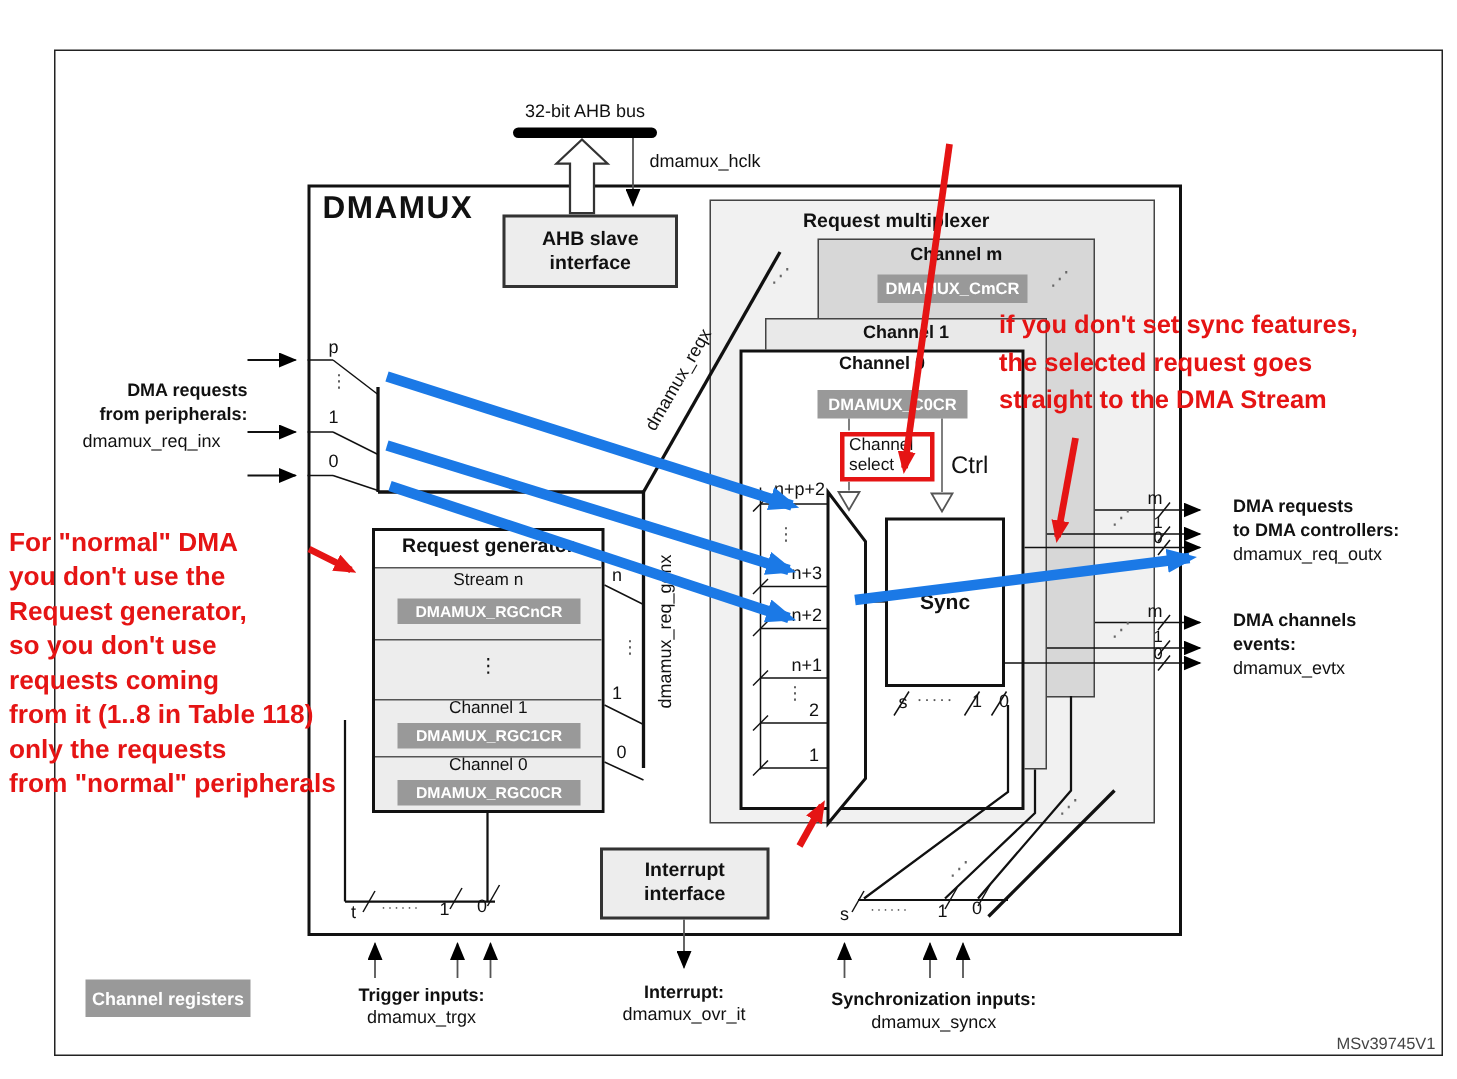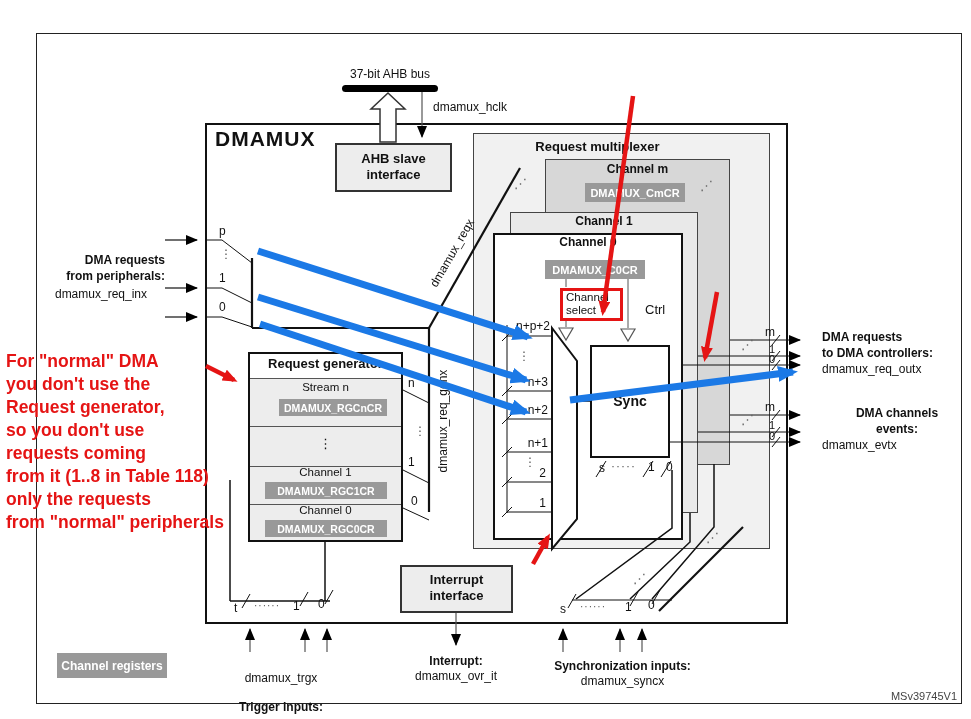--- a/index.html
+++ b/index.html
@@ -44,21 +44,21 @@
   <div class="badge" style="left:545px;top:260px;width:100px;height:19px;font-size:11px;">DMAMUX_C0CR</div>
 
   <div class="box" style="left:248px;top:352px;width:155px;height:190px;border:2px solid #111;background:#fff;">
     <div class="box" style="left:0;top:24px;width:151px;height:48px;background:#ededed;border-top:1px solid #555;"></div>
     <div class="box" style="left:0;top:72px;width:151px;height:40px;background:#ededed;border-top:1px solid #555;"></div>
     <div class="box" style="left:0;top:112px;width:151px;height:38px;background:#ededed;border-top:1px solid #555;"></div>
     <div class="box" style="left:0;top:150px;width:151px;height:36px;background:#ededed;border-top:1px solid #555;"></div>
   </div>
   <div class="abs ctr b" style="left:248px;top:356px;width:155px;font-size:13px;">Request generator</div>
   <div class="abs ctr" style="left:248px;top:381px;width:155px;font-size:11.5px;">Stream n</div>
-  <div class="badge" style="left:279px;top:399px;width:108px;height:17px;font-size:10.5px;">DMAMUX_RGCnCR</div>
+  <div class="badge" style="left:265px;top:399px;width:122px;height:17px;font-size:10.5px;">DMAMUX_RGCnCR</div>
   <div class="abs ctr" style="left:248px;top:436px;width:155px;font-size:13px;">⋮</div>
   <div class="abs ctr" style="left:248px;top:466px;width:155px;font-size:11.5px;">Channel 1</div>
   <div class="badge" style="left:265px;top:482px;width:122px;height:17px;font-size:10.5px;">DMAMUX_RGC1CR</div>
   <div class="abs ctr" style="left:248px;top:504px;width:155px;font-size:11.5px;">Channel 0</div>
   <div class="badge" style="left:265px;top:520px;width:122px;height:17px;font-size:10.5px;">DMAMUX_RGC0CR</div>
 
   <div class="box" style="left:335px;top:143px;width:117px;height:49px;border:2px solid #333;background:#ededed;"></div>
   <div class="abs ctr b pre" style="left:335px;top:151px;width:117px;font-size:13px;line-height:16px;">AHB slave
 interface</div>
 
@@ -161,23 +161,23 @@
     <line x1="772" y1="361" x2="780" y2="351" stroke="#111" stroke-width="1"></line>
     <line x1="772" y1="370" x2="780" y2="360" stroke="#111" stroke-width="1"></line>
     <line x1="772" y1="420" x2="780" y2="410" stroke="#111" stroke-width="1"></line>
     <line x1="772" y1="437" x2="780" y2="427" stroke="#111" stroke-width="1"></line>
     <line x1="772" y1="447" x2="780" y2="437" stroke="#111" stroke-width="1"></line>
   </svg>
 
   <div class="box" style="left:560px;top:288px;width:63px;height:33px;border:3px solid #e51414;background:#fff;"></div>
   <div class="abs pre" style="left:566px;top:291px;font-size:11.5px;line-height:13px;">Channel
 select</div>
-  <div class="abs" style="left:634px;top:302px;font-size:13px;margin-left:11px;">Ctrl</div>
-
-  <div class="abs ctr" style="left:332px;top:67px;width:116px;font-size:12px;">37-bit AHB bus</div>
+  <div class="abs" style="left:634px;top:302px;font-size:16px;">Ctrl</div>
+
+  <div class="abs ctr" style="left:332px;top:67px;width:116px;font-size:12px;">32-bit AHB bus</div>
   <div class="abs" style="left:433px;top:100px;font-size:12px;">dmamux_hclk</div>
 
   <div class="abs rt b pre" style="left:25px;top:253px;width:140px;font-size:12px;line-height:15.5px;">DMA requests
 from peripherals:</div>
   <div class="abs rt" style="left:7px;top:287px;width:140px;font-size:12px;">dmamux_req_inx</div>
   <div class="tick" style="left:219px;top:225px;">p</div>
   <div class="tick" style="left:220px;top:248px;color:#555;">⋮</div>
   <div class="tick" style="left:219px;top:272px;">1</div>
   <div class="tick" style="left:219px;top:301px;">0</div>
 
@@ -207,49 +207,52 @@
   <div class="tick" style="left:769px;top:343px;font-size:11px;">1</div>
   <div class="tick" style="left:769px;top:353px;font-size:11px;">0</div>
   <div class="abs b pre" style="left:822px;top:330px;width:150px;font-size:12px;line-height:15.5px;">DMA requests
 to DMA controllers:</div>
   <div class="abs" style="left:822px;top:362px;font-size:12px;">dmamux_req_outx</div>
 
   <div class="tick" style="left:765px;top:401px;">m</div>
   <div class="dots-diag" style="left:741px;top:412px;">⋰</div>
   <div class="tick" style="left:769px;top:419px;font-size:11px;">1</div>
   <div class="tick" style="left:769px;top:430px;font-size:11px;">0</div>
-  <div class="abs b pre" style="left:822px;top:406px;width:150px;font-size:12px;line-height:15.5px;text-align:center;">DMA channels
+  <div class="abs b pre" style="left:822px;top:406px;width:150px;font-size:12px;line-height:15.5px;">DMA channels
 events:</div>
   <div class="abs" style="left:822px;top:438px;font-size:12px;">dmamux_evtx</div>
 
   <div class="tick" style="left:234px;top:602px;">t</div>
   <div class="tick" style="left:254px;top:600px;color:#555;font-size:10px;letter-spacing:1px;">······</div>
   <div class="tick" style="left:293px;top:600px;">1</div>
   <div class="tick" style="left:318px;top:598px;">0</div>
-  <div class="abs ctr b" style="left:221px;top:656px;width:120px;font-size:12px;margin-top:44px;">Trigger inputs:</div>
+  <div class="abs ctr b" style="left:221px;top:656px;width:120px;font-size:12px;">Trigger inputs:</div>
   <div class="abs ctr" style="left:221px;top:671px;width:120px;font-size:12px;">dmamux_trgx</div>
 
   <div class="abs ctr b" style="left:396px;top:654px;width:120px;font-size:12px;">Interrupt:</div>
   <div class="abs ctr" style="left:396px;top:669px;width:120px;font-size:12px;">dmamux_ovr_it</div>
 
   <div class="tick" style="left:560px;top:603px;">s</div>
   <div class="tick" style="left:580px;top:601px;color:#555;font-size:10px;letter-spacing:1px;">······</div>
   <div class="tick" style="left:625px;top:601px;">1</div>
   <div class="tick" style="left:648px;top:599px;">0</div>
   <div class="abs ctr b" style="left:525px;top:659px;width:195px;font-size:12px;">Synchronization inputs:</div>
   <div class="abs ctr" style="left:525px;top:674px;width:195px;font-size:12px;">dmamux_syncx</div>
 
   <div class="dots-diag" style="left:514px;top:176px;">⋰</div>
   <div class="dots-diag" style="left:700px;top:178px;">⋰</div>
   <div class="dots-diag" style="left:633px;top:571px;">⋰</div>
   <div class="dots-diag" style="left:706px;top:530px;">⋰</div>
 
   <div class="badge" style="left:57px;top:653px;width:110px;height:25px;font-size:12px;">Channel registers</div>
   <div class="abs rt" style="left:862px;top:690px;width:95px;font-size:11px;color:#444;">MSv39745V1</div>
 
+  <div class="red-note pre" style="left:666px;top:204px;width:305px;font-size:17px;line-height:25px;">if you don't set sync features,
+the selected request goes
+straight to the DMA Stream</div>
   <div class="red-note pre" style="left:6px;top:350px;width:290px;font-size:17.5px;line-height:23px;">For "normal" DMA
 you don't use the
 Request generator,
 so you don't use
 requests coming
 from it (1..8 in Table 118)
 only the requests
 from "normal" peripherals</div>
 
   <svg width="971" height="719" viewBox="0 0 971 719">

